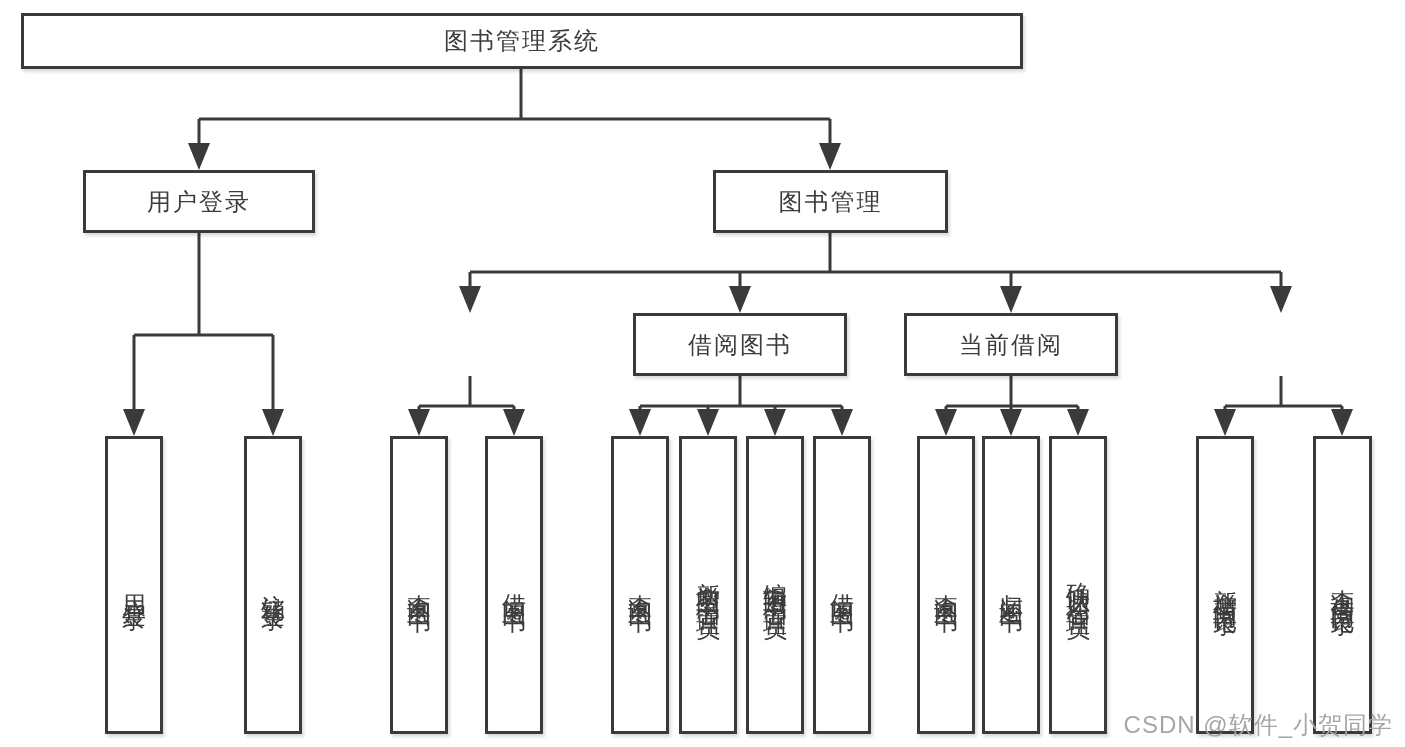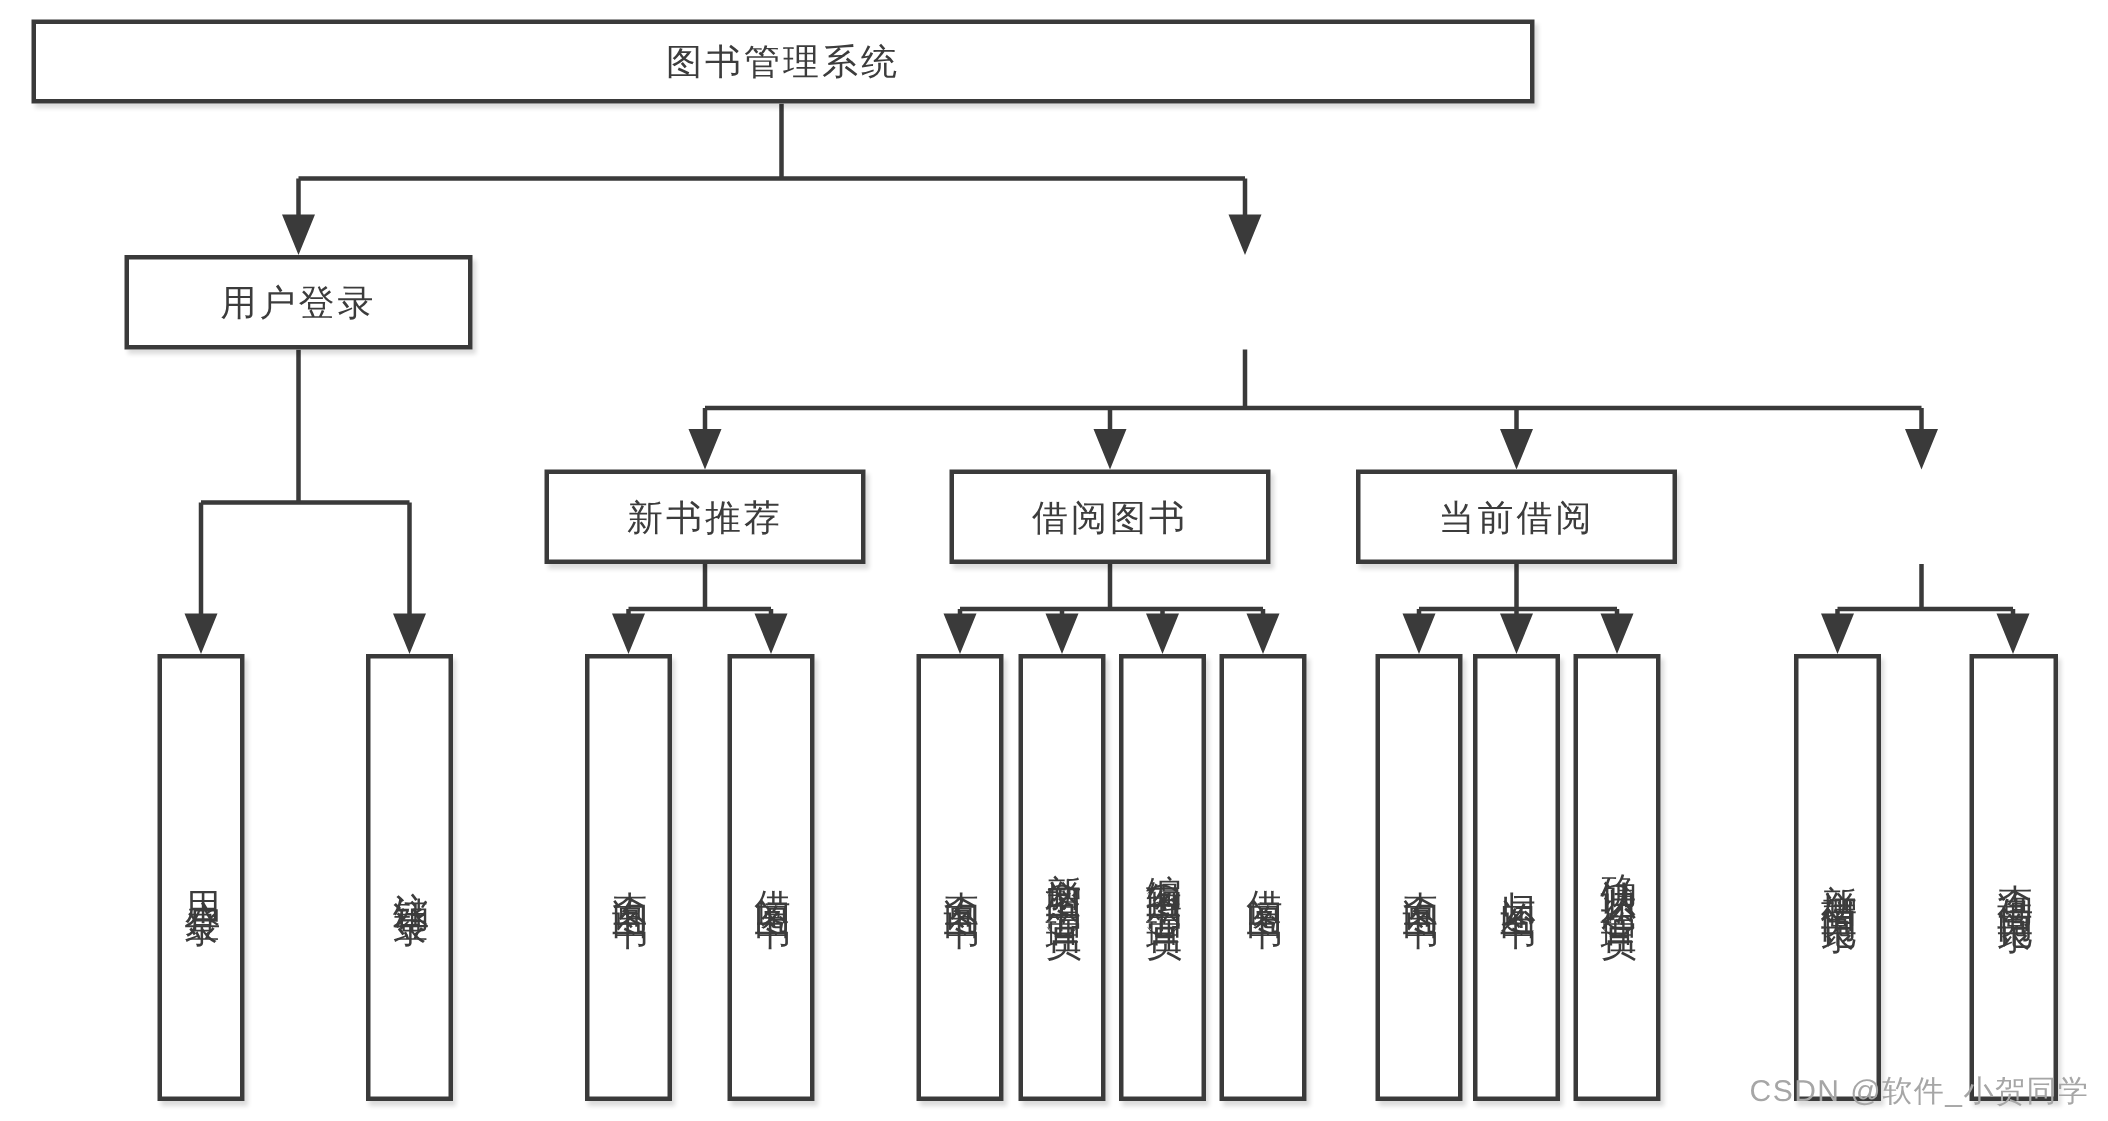--- a/index.html
+++ b/index.html
@@ -32,21 +32,21 @@
   .leaf{
     writing-mode:vertical-rl;
     text-orientation:mixed;
     letter-spacing:5px;
     padding:8px 0;
     line-height:1;
   }
   .watermark{
     position:absolute;
     right:12px;bottom:6px;
-    font-size:20px;
+    font-size:24px;
     letter-spacing:1px;
     color:var(--watermark);
     z-index:2;
     white-space:nowrap;
   }
 </style>
 </head>
 <body>
 
 <div class="canvas">
@@ -82,22 +82,22 @@
              M935,409 L957,409 L946,436 Z
              M1000,409 L1022,409 L1011,436 Z
              M1067,409 L1089,409 L1078,436 Z
              M1214,409 L1236,409 L1225,436 Z
              M1331,409 L1353,409 L1342,436 Z"></path>
   </svg>
 
   <div class="box" style="left:21px;top:13px;width:1002px;height:56px">图书管理系统</div>
 
   <div class="box" style="left:83px;top:170px;width:232px;height:63px">用户登录</div>
+  <div class="box" style="left:713px;top:170px;width:235px;height:63px">图书管理</div>
 
-  <div class="box" style="left:363px;top:313px;width:214px;height:63px">新书推荐</div>
   <div class="box" style="left:633px;top:313px;width:214px;height:63px">借阅图书</div>
   <div class="box" style="left:904px;top:313px;width:214px;height:63px">当前借阅</div>
 
   <div class="box leaf" style="left:105px;top:436px;width:58px;height:298px">用户登录</div>
   <div class="box leaf" style="left:244px;top:436px;width:58px;height:298px">注销登录</div>
 
   <div class="box leaf" style="left:390px;top:436px;width:58px;height:298px">查询图书</div>
   <div class="box leaf" style="left:485px;top:436px;width:58px;height:298px">借阅图书</div>
 
   <div class="box leaf" style="left:611px;top:436px;width:58px;height:298px">查询图书</div>

